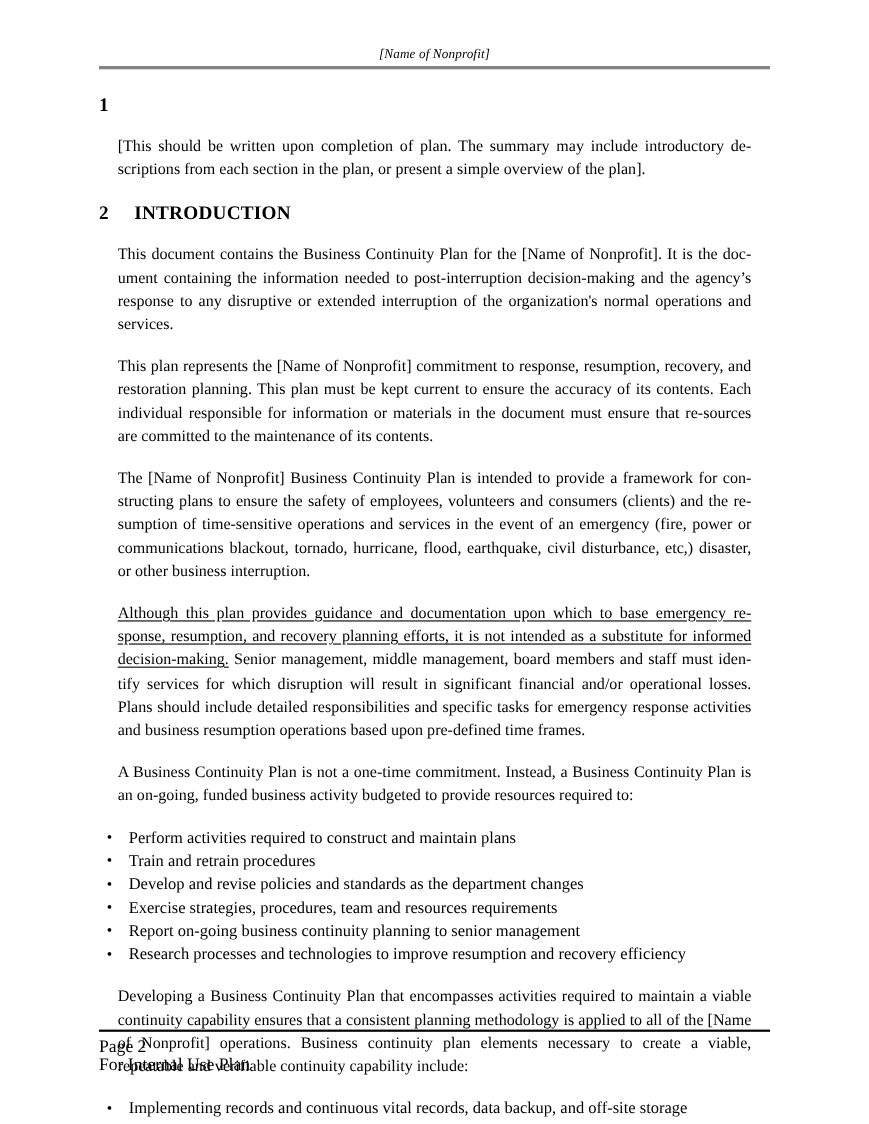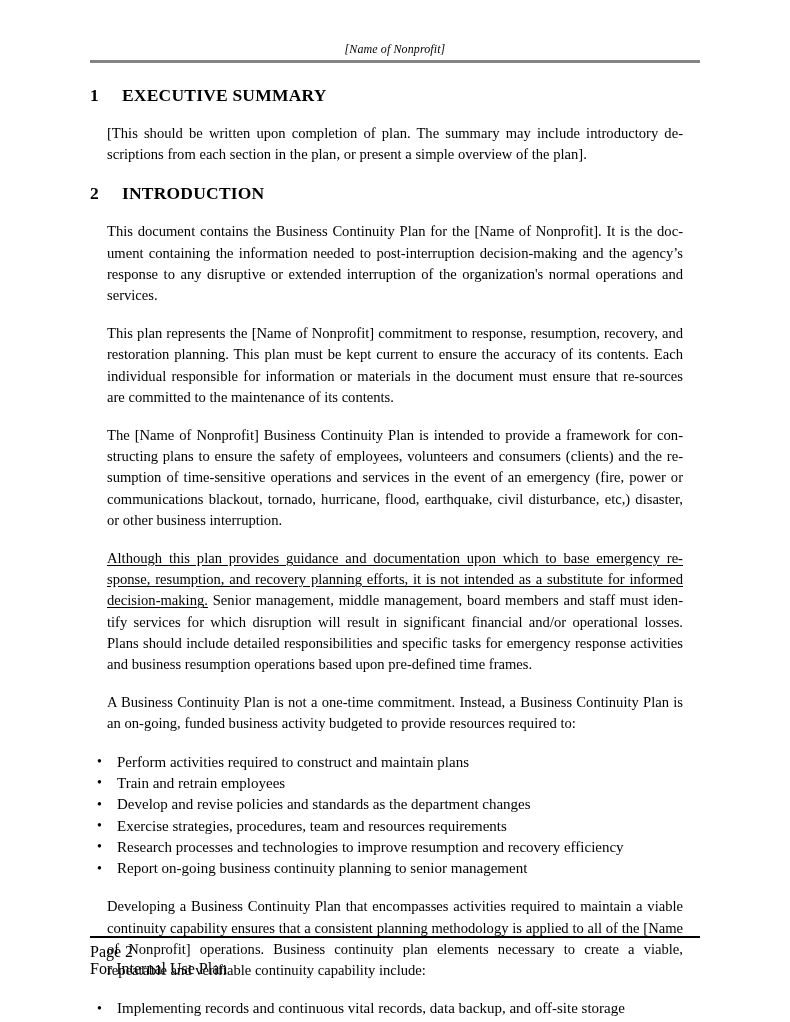--- a/index.html
+++ b/index.html
@@ -133,21 +133,20 @@
 
   <div class="header">
     <div class="header-title">[Name of Nonprofit]</div>
     <div class="header-rule"></div>
   </div>
 
   <div class="content">
 
     <h2 class="section-heading heading-block-1">
       <span class="sec-num">1</span>
-      <span>EXECUTIVE SUMMARY</span>
     </h2>
 
     <p class="body-text gap-after-heading">[This should be written upon completion of plan. The summary may include introductory de-scriptions from each section in the plan, or present a simple overview of the plan].</p>
 
     <h2 class="section-heading heading-block-2">
       <span class="sec-num">2</span>
       <span>INTRODUCTION</span>
     </h2>
 
     <p class="body-text gap-after-heading">This document contains the Business Continuity Plan for the [Name of Nonprofit]. It is the doc-ument containing the information needed to post-interruption decision-making and the agency’s response to any disruptive or extended interruption of the organization's normal operations and services.</p>
@@ -155,25 +154,25 @@
     <p class="body-text para-gap">This plan represents the [Name of Nonprofit] commitment to response, resumption, recovery, and restoration planning. This plan must be kept current to ensure the accuracy of its contents. Each individual responsible for information or materials in the document must ensure that re-sources are committed to the maintenance of its contents.</p>
 
     <p class="body-text para-gap">The [Name of Nonprofit] Business Continuity Plan is intended to provide a framework for con-structing plans to ensure the safety of employees, volunteers and consumers (clients) and the re-sumption of time-sensitive operations and services in the event of an emergency (fire, power or communications blackout, tornado, hurricane, flood, earthquake, civil disturbance, etc,) disaster, or other business interruption.</p>
 
     <p class="body-text para-gap"><span class="underlined">Although this plan provides guidance and documentation upon which to base emergency re-sponse, resumption, and recovery planning efforts, it is not intended as a substitute for informed decision-making.</span><span> Senior management, middle management, board members and staff must iden-tify services for which disruption will result in significant financial and/or operational losses. Plans should include detailed responsibilities and specific tasks for emergency response activities and business resumption operations based upon pre-defined time frames.</span></p>
 
     <p class="body-text para-gap">A Business Continuity Plan is not a one-time commitment. Instead, a Business Continuity Plan is an on-going, funded business activity budgeted to provide resources required to:</p>
 
     <ul class="bullet-list list-gap-top">
       <li>Perform activities required to construct and maintain plans</li>
-      <li>Train and retrain employees</li>
+      <li>Train and retrain procedures</li>
       <li>Develop and revise policies and standards as the department changes</li>
       <li>Exercise strategies, procedures, team and resources requirements</li>
+      <li>Report on-going business continuity planning to senior management</li>
       <li>Research processes and technologies to improve resumption and recovery efficiency</li>
-      <li>Report on-going business continuity planning to senior management</li>
     </ul>
 
     <p class="body-text para-gap">Developing a Business Continuity Plan that encompasses activities required to maintain a viable continuity capability ensures that a consistent planning methodology is applied to all of the [Name of Nonprofit] operations. Business continuity plan elements necessary to create a viable, repeatable and verifiable continuity capability include:</p>
 
     <ul class="bullet-list list-gap-top-2">
       <li>Implementing records and continuous vital records, data backup, and off-site storage</li>
     </ul>
 
   </div>
 

